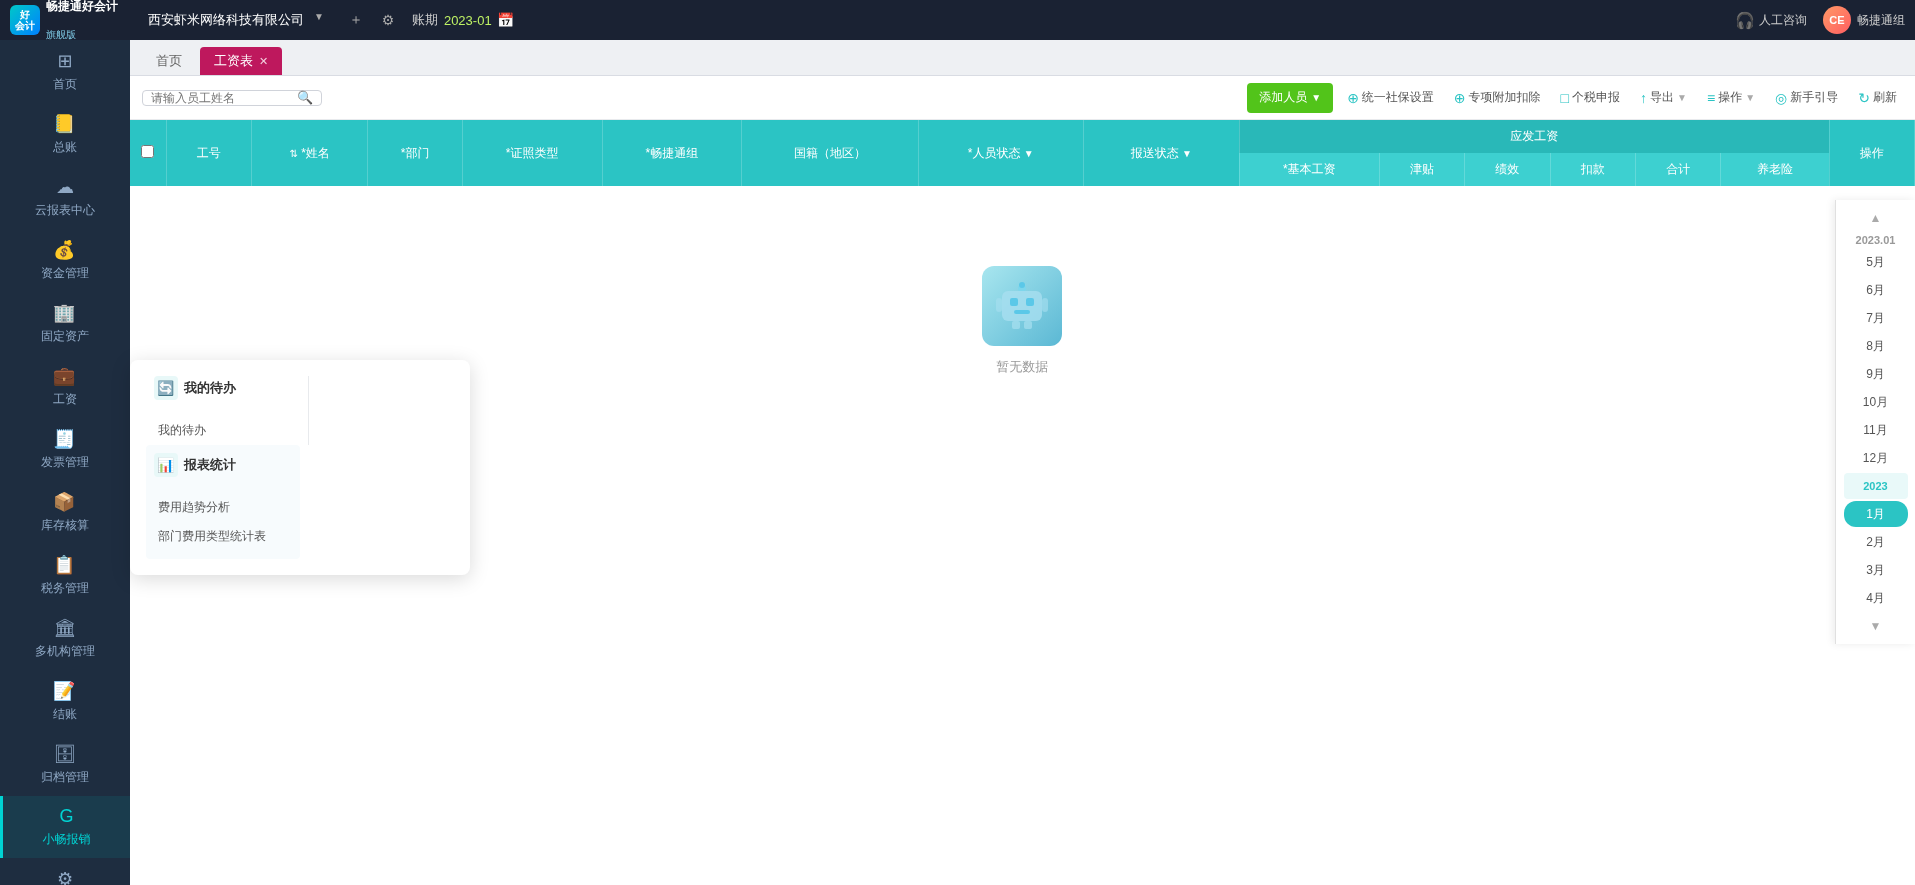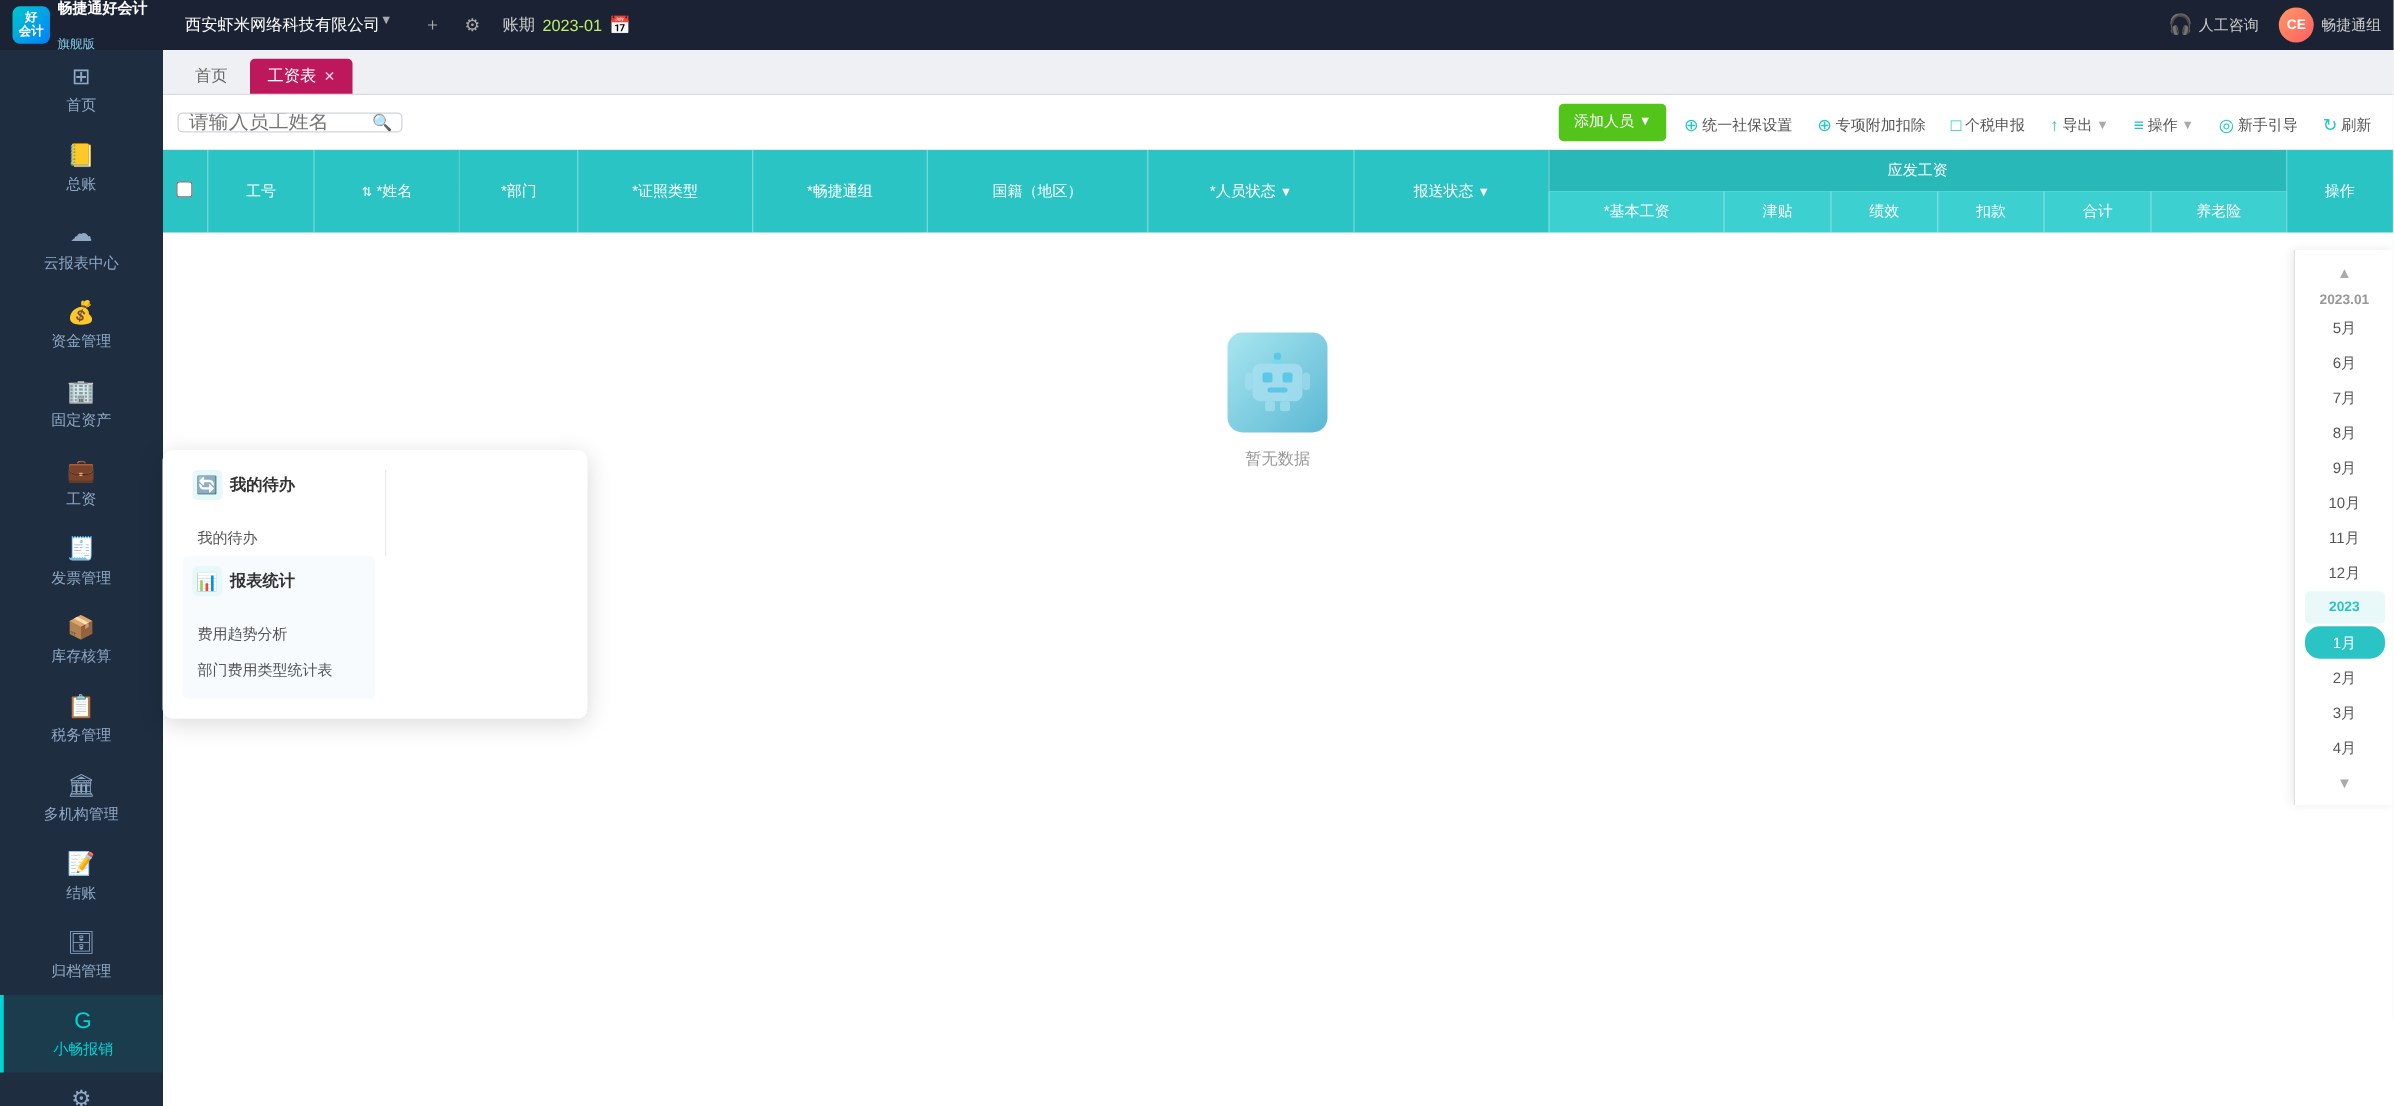--- a/index.html
+++ b/index.html
@@ -22,21 +22,21 @@
     }
     .logo-icon {
       width: 30px; height: 30px;
       background: linear-gradient(135deg, #00c8c8, #0080ff);
       border-radius: 6px;
       display: flex; align-items: center; justify-content: center;
       color: white; font-size: 12px; font-weight: bold;
     }
 
     .company-selector {
-      display: flex; align-items: flex-start; gap: 0;
+      display: flex; align-items: flex-start; gap: 10px;
       color: white; font-size: 13px; cursor: pointer;
       padding: 4px 8px; border-radius: 4px;
     }
     .chevron-icon { color: #aaa; font-size: 10px; }
 
     .top-bar-actions {
       display: flex; align-items: center; gap: 4px; margin-left: 10px;
     }
     .icon-btn {
       width: 28px; height: 28px; border-radius: 4px;
@@ -143,30 +143,30 @@
       gap: 8px;
       border-bottom: 1px solid #e8eaed;
       flex-shrink: 0;
     }
     .search-wrap {
       position: relative; display: flex; align-items: center;
     }
     .search-wrap input {
       width: 180px; height: 16px;
       border: 1px solid #d0d3da; border-radius: 4px;
-      padding: 0 28px 0 8px; font-size: 16px;
+      padding: 0 28px 0 8px; font-size: 12px;
       outline: none; color: #999;
     }
     .search-wrap .search-icon {
       position: absolute; right: 8px; color: #aaa; font-size: 13px;
     }
 
     .toolbar-right {
       margin-left: auto;
-      display: flex; align-items: flex-end; gap: 8px;
+      display: flex; align-items: center; gap: 8px;
     }
     .btn-add-person {
       height: 30px;
       background: #52c41a;
       color: white;
       border: none;
       border-radius: 4px;
       padding: 0 12px;
       font-size: 12px;
       cursor: pointer;

